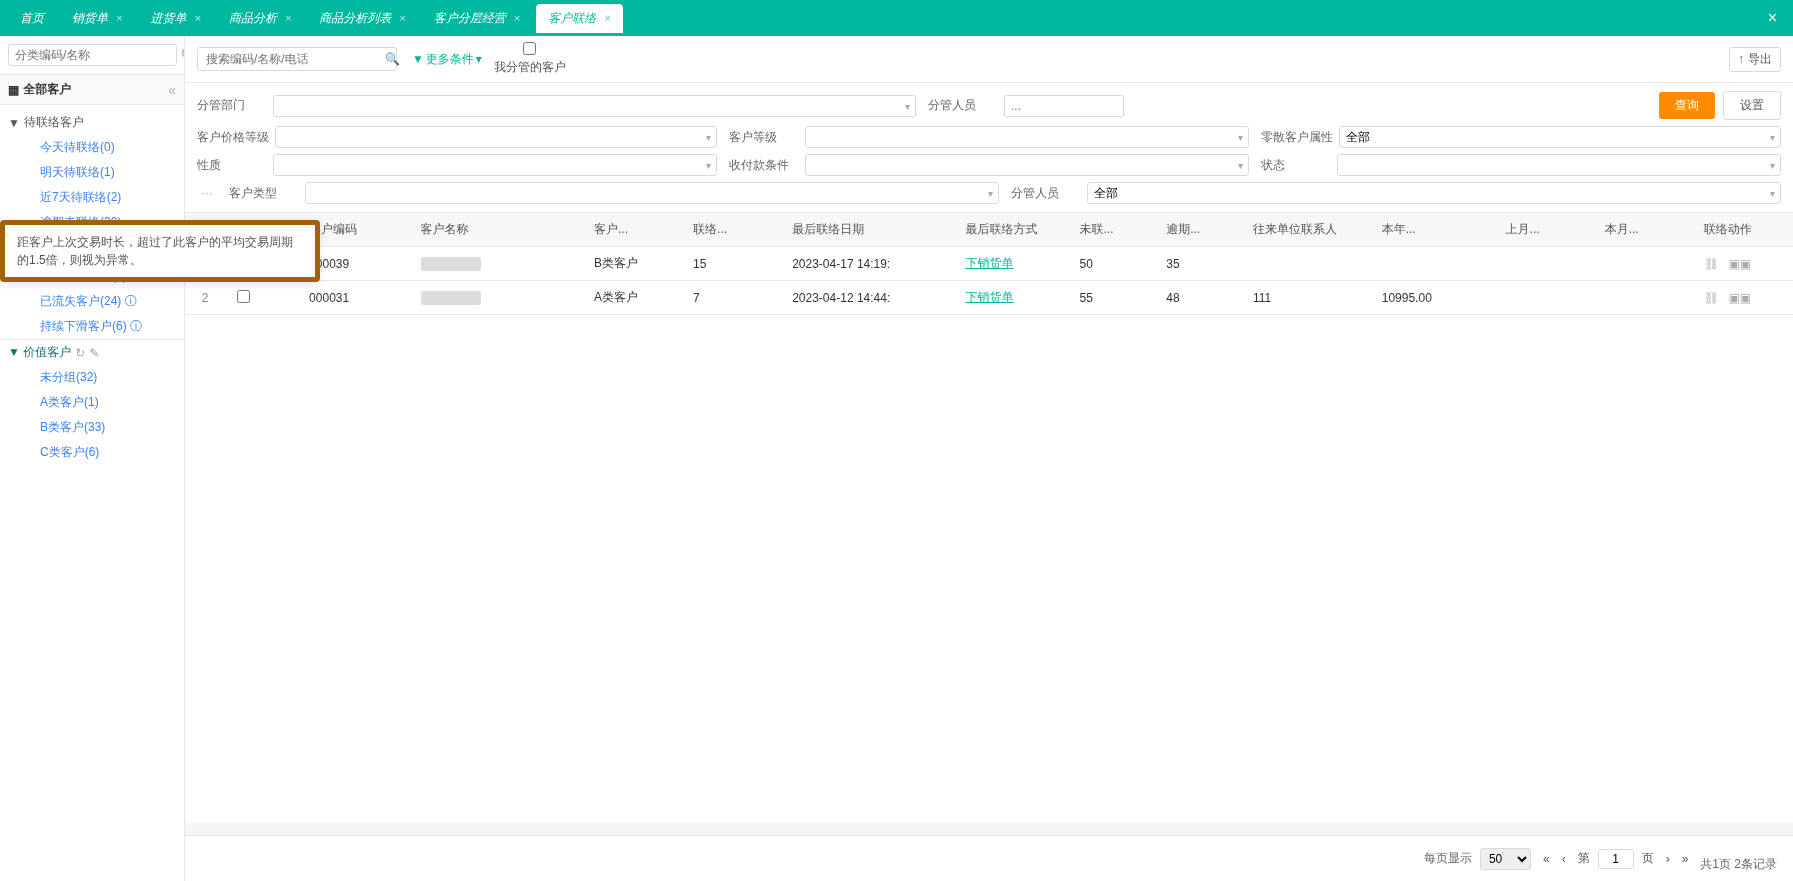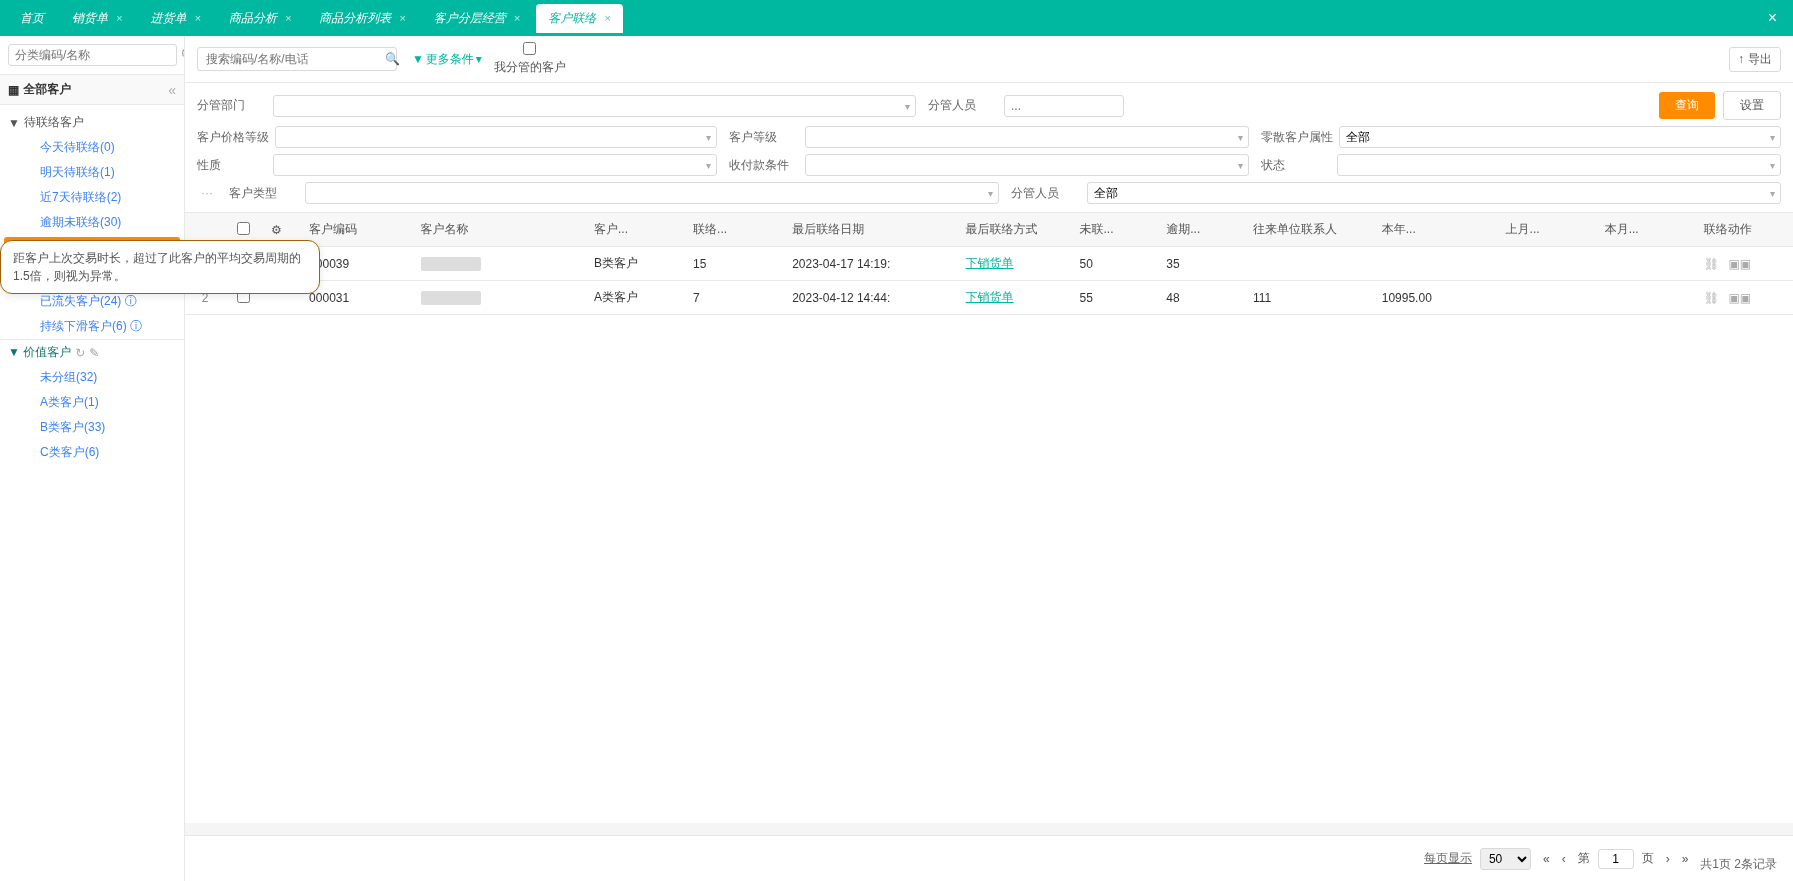--- a/index.html
+++ b/index.html
@@ -146,33 +146,33 @@
     .col-thisyear { min-width: 100px; }
     .col-lastmonth { min-width: 80px; }
     .col-thismonth { min-width: 80px; }
     .col-action { min-width: 80px; }
     .link-text { color: #00b8a0; text-decoration: underline; cursor: pointer; }
     .settings-icon { color: #555; cursor: pointer; }
     input[type="checkbox"] { cursor: pointer; }
 
     
     .tooltip-box {
-      position: absolute; top: 240px; left: 0px; z-index: 100;
-      background: #fff; border: 1px solid #a16207; border-radius: 12px;
+      position: absolute; top: 220px; left: 0px; z-index: 100;
+      background: #fff; border: 5px solid #a16207; border-radius: 4px;
       padding: 8px 12px; max-width: 320px; color: #555; font-size: 12px;
       box-shadow: 0 2px 8px rgba(0,0,0,0.1); line-height: 1.5;
     }
 
     
     .pagination-bar {
       background: #fff; border-top: 1px solid #e8e8e8;
       padding: 8px 16px; display: flex; align-items: center; justify-content: flex-end;
       gap: 8px; flex-shrink: 0;
     }
-    .pagination-bar .page-size-label { color: #666; text-decoration: underline; }
+    .pagination-bar .page-size-label { color: #666; }
     .pagination-bar select {
       border: 1px solid #d9d9d9; border-radius: 3px; padding: 2px 4px;
       font-size: 12px; outline: none; cursor: pointer;
     }
     .pagination-bar .page-nav { display: flex; align-items: center; gap: 4px; color: #555; }
     .pagination-bar .page-nav span { cursor: pointer; padding: 2px 4px; }
     .page-input {
       border: 1px solid #d9d9d9; border-radius: 3px; padding: 2px 6px;
       font-size: 12px; width: 36px; text-align: center; outline: none;
     }

